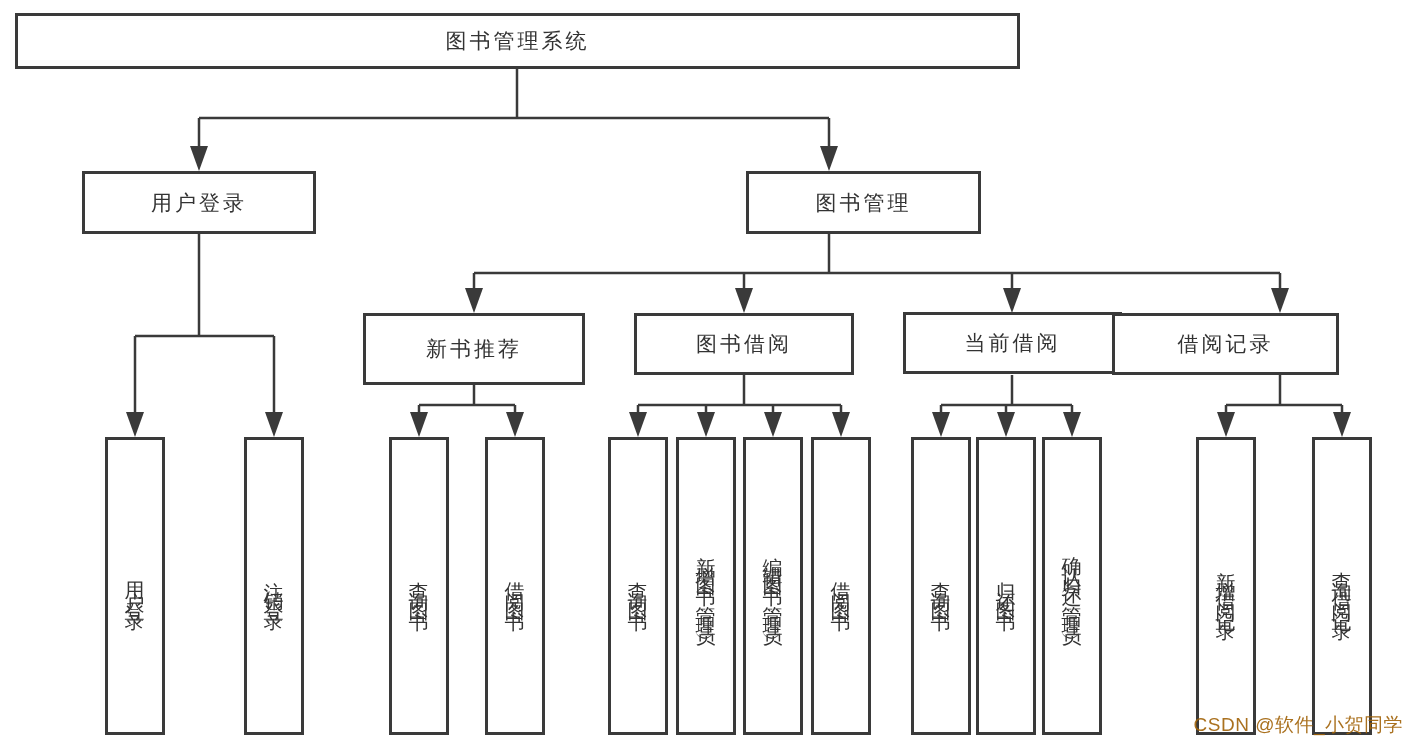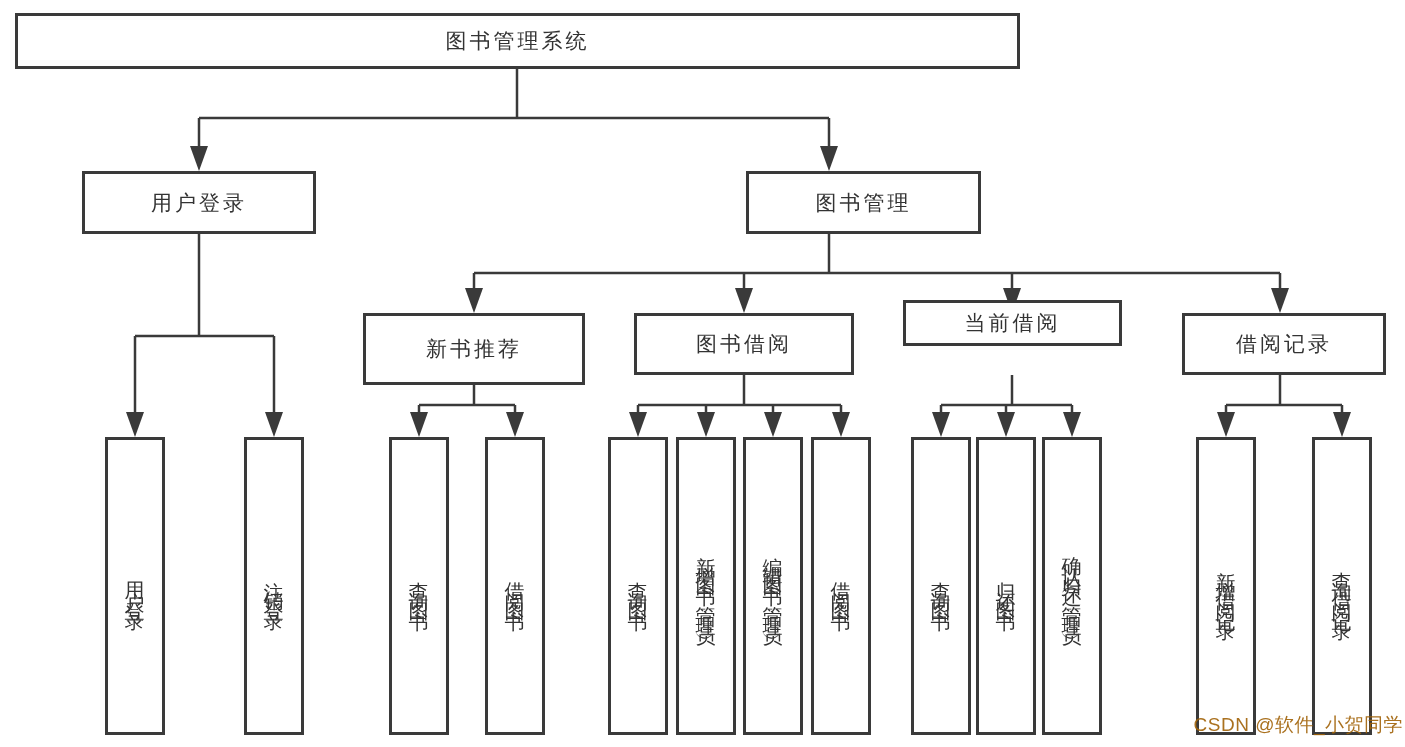--- a/index.html
+++ b/index.html
@@ -46,22 +46,22 @@
     font-size: 20px;
     letter-spacing: 10px;
     line-height: 1;
   }
   
   .n-root { left: 15px;  top: 13px;  width: 1005px; height: 56px; }
   .n-ul   { left: 82px;  top: 171px; width: 234px;  height: 63px; }
   .n-bm   { left: 746px; top: 171px; width: 235px;  height: 63px; }
   .n-nb   { left: 363px; top: 313px; width: 222px;  height: 72px; }
   .n-bb   { left: 634px; top: 313px; width: 220px;  height: 62px; }
-  .n-cb   { left: 903px; top: 300px; width: 219px;  height: 46px; }
-  .n-br   { left: 1182px;top: 313px; width: 204px;  height: 62px; }
+  .n-cb   { left: 903px; top: 312px; width: 219px;  height: 62px; }
+  .n-br   { left: 1112px;top: 313px; width: 227px;  height: 62px; }
   .l-ul1 { left: 105px; }
   .l-ul2 { left: 244px; }
   .l-nb1 { left: 389px; }
   .l-nb2 { left: 485px; }
   .l-bb1 { left: 608px; }
   .l-bb2 { left: 676px; }
   .l-bb3 { left: 743px; }
   .l-bb4 { left: 811px; }
   .l-cb1 { left: 911px; }
   .l-cb2 { left: 976px; }

